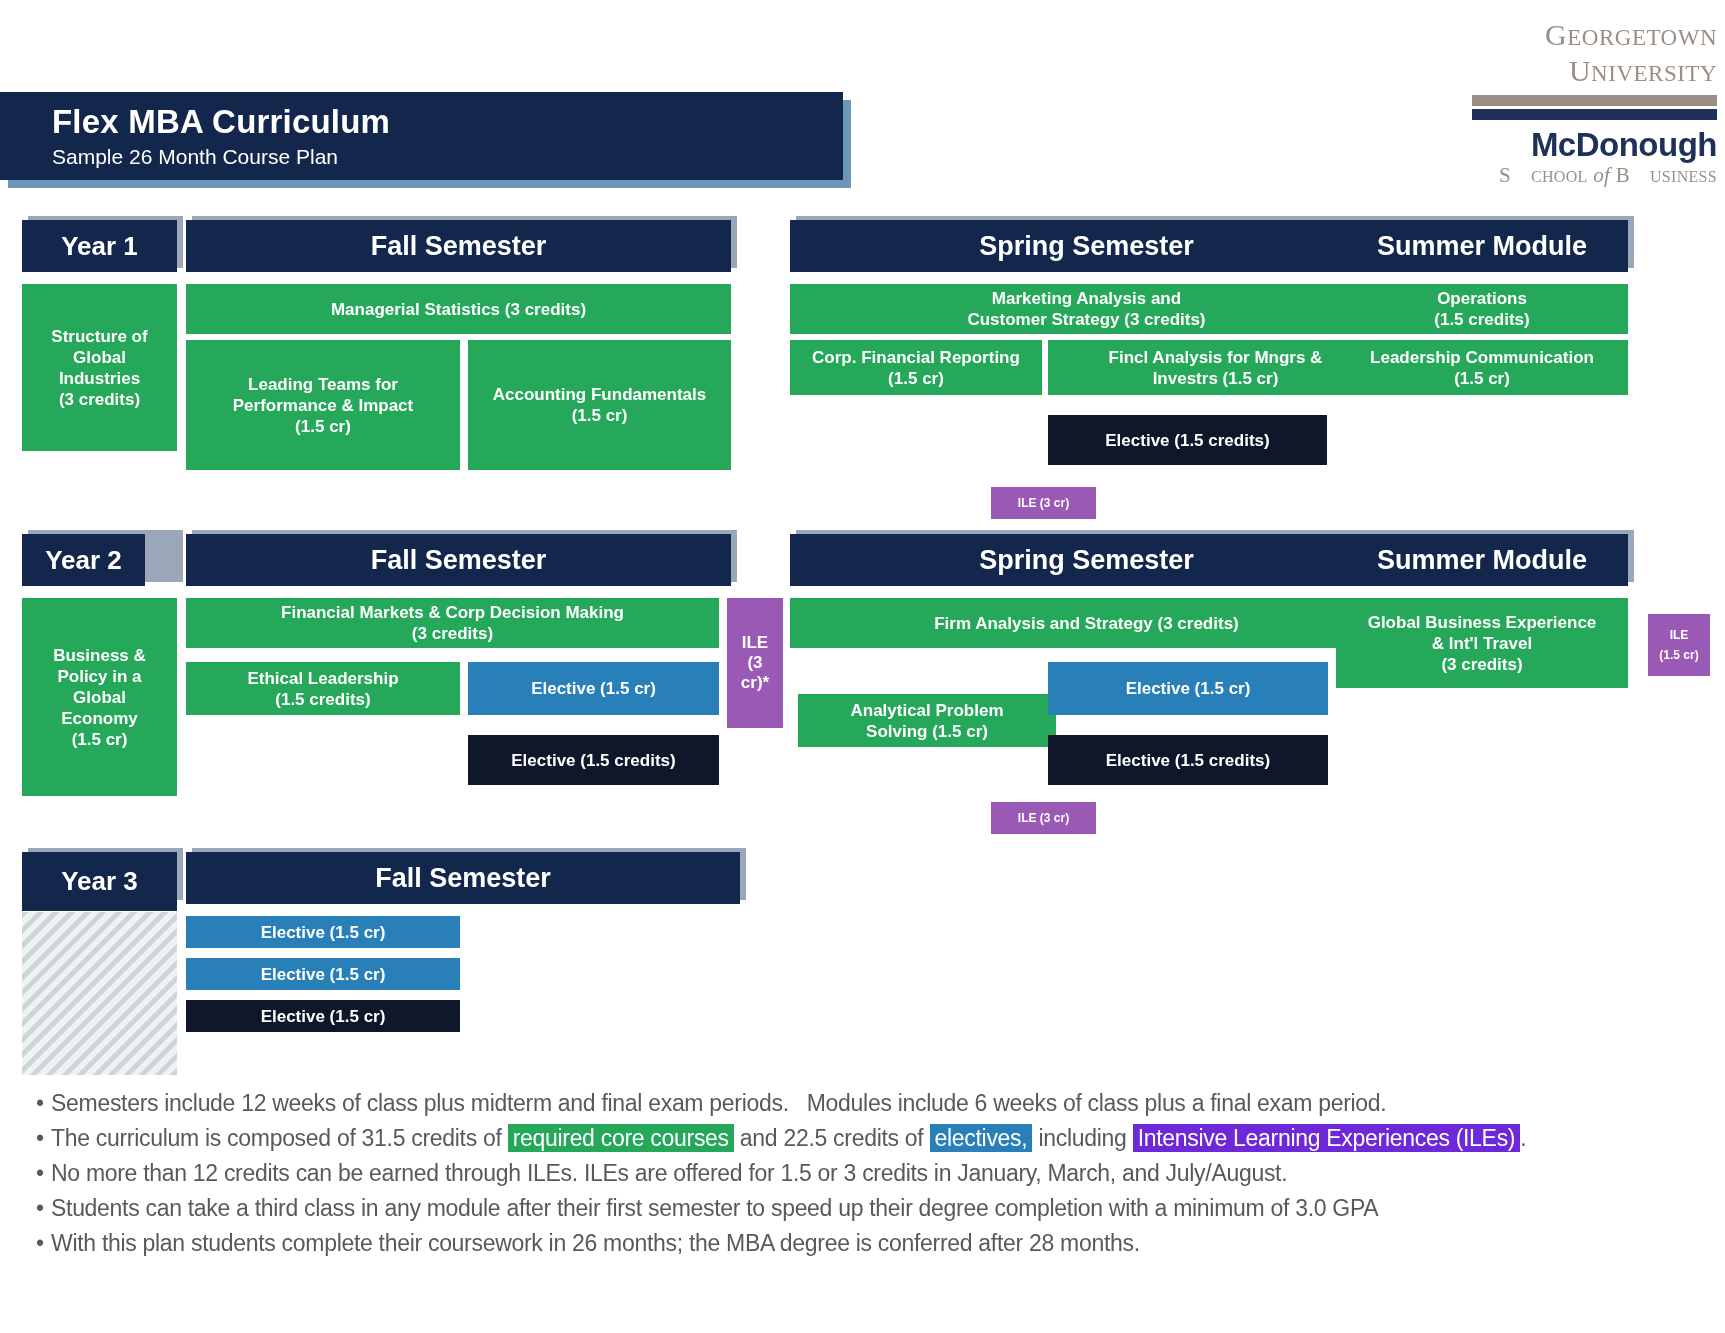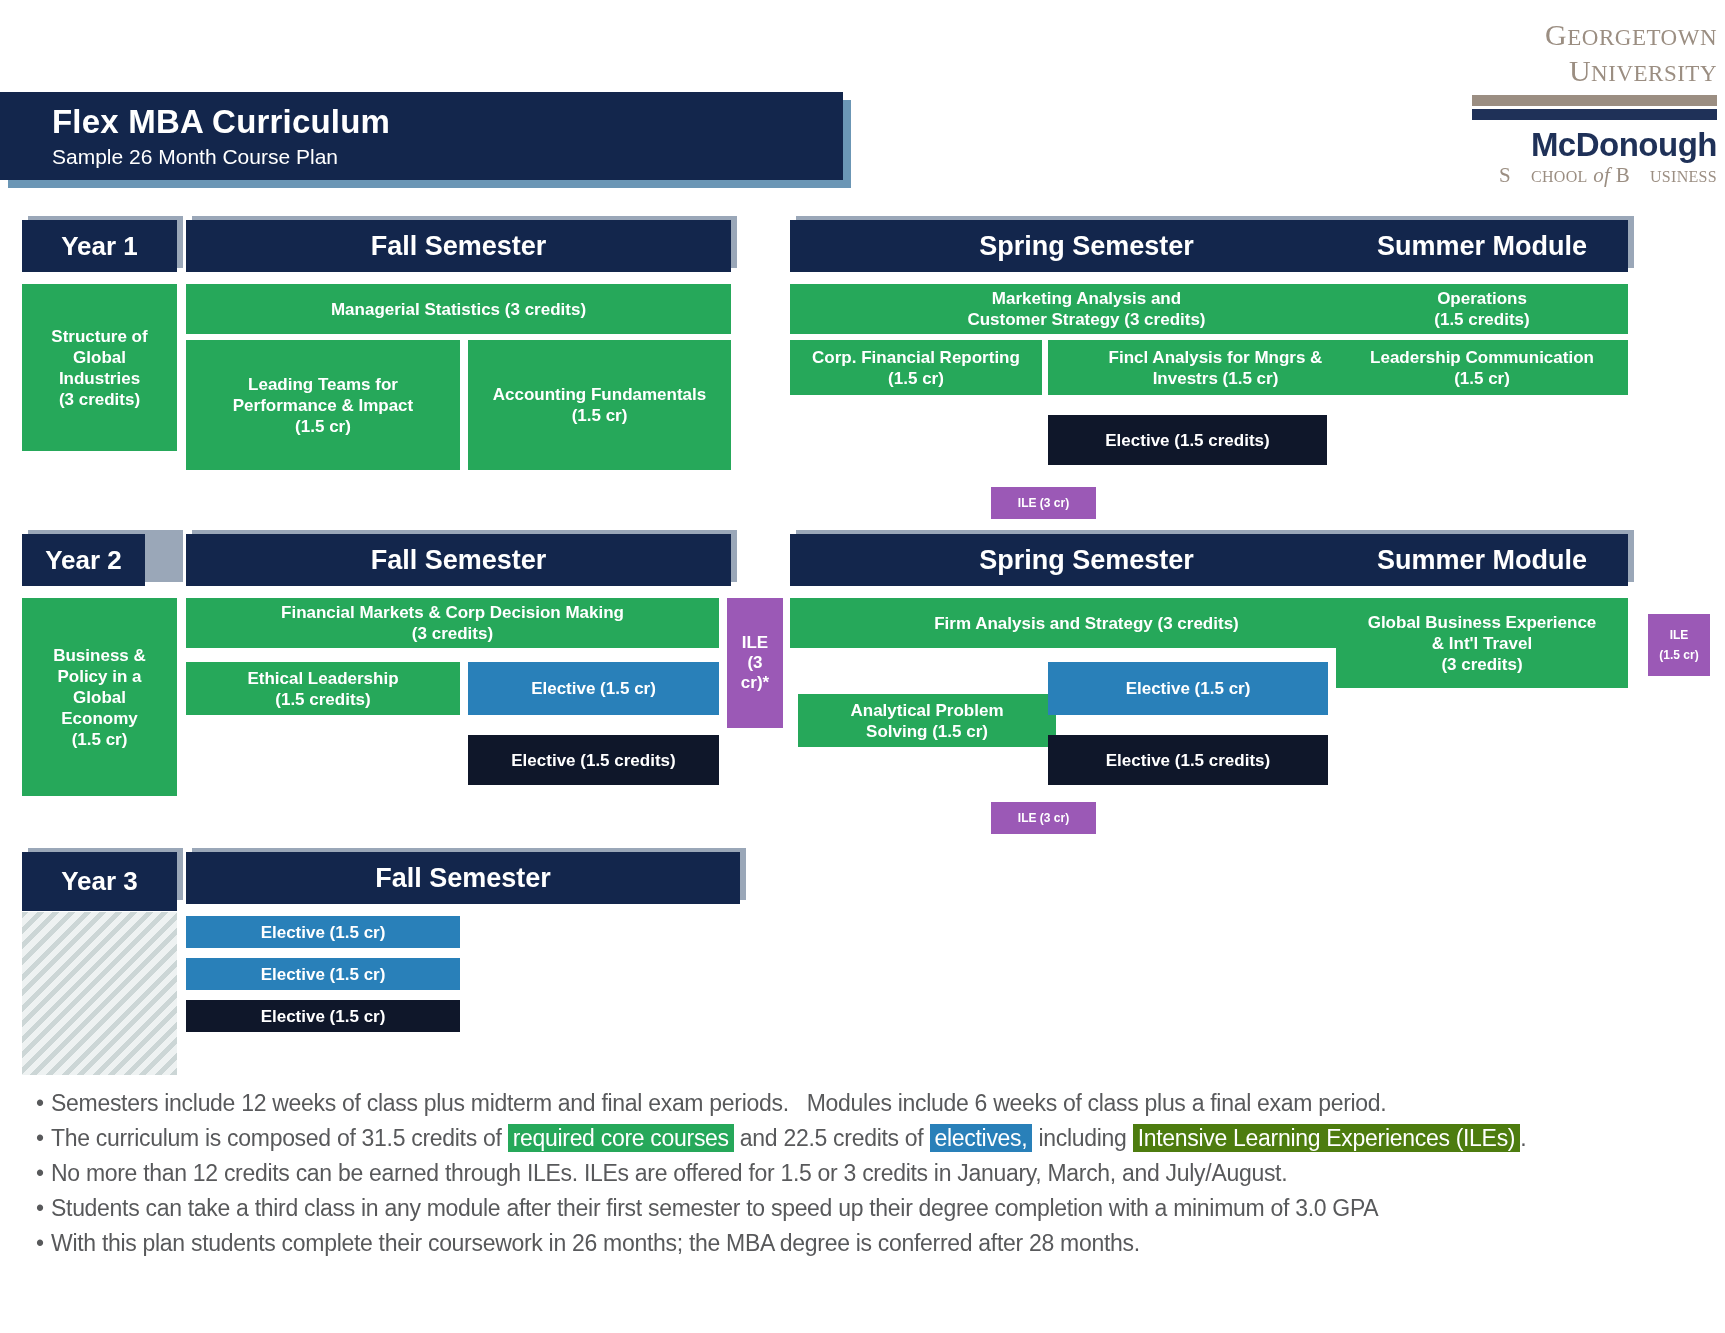--- a/index.html
+++ b/index.html
@@ -85,21 +85,21 @@
   
   #notes{
     left:36px;top:1086px;width:1670px;
     color:#58595b;font-size:23px;line-height:35px;
     font-family:"Liberation Sans", sans-serif;
   }
   #notes .note{white-space:nowrap;letter-spacing:-0.3px;}
   #notes .bullet{display:inline-block;width:15px;}
   .hl-green{background:#26a85a;color:#fff;padding:1px 5px;}
   .hl-blue{background:#2980b9;color:#fff;padding:1px 5px;}
-  .hl-purple{background:#4d7c0f;color:#fff;padding:1px 5px;}
+  .hl-purple{background:#6d28d9;color:#fff;padding:1px 5px;}
   .gap{display:inline-block;width:18px;}
 </style>
 </head>
 <body>
 
 <div class="canvas">
 
   <div class="abs" id="logo">
     <div class="logo-l1"><span>G</span><span class="sc">EORGETOWN</span></div>
     <div class="logo-l1"><span>U</span><span class="sc">NIVERSITY</span></div>

